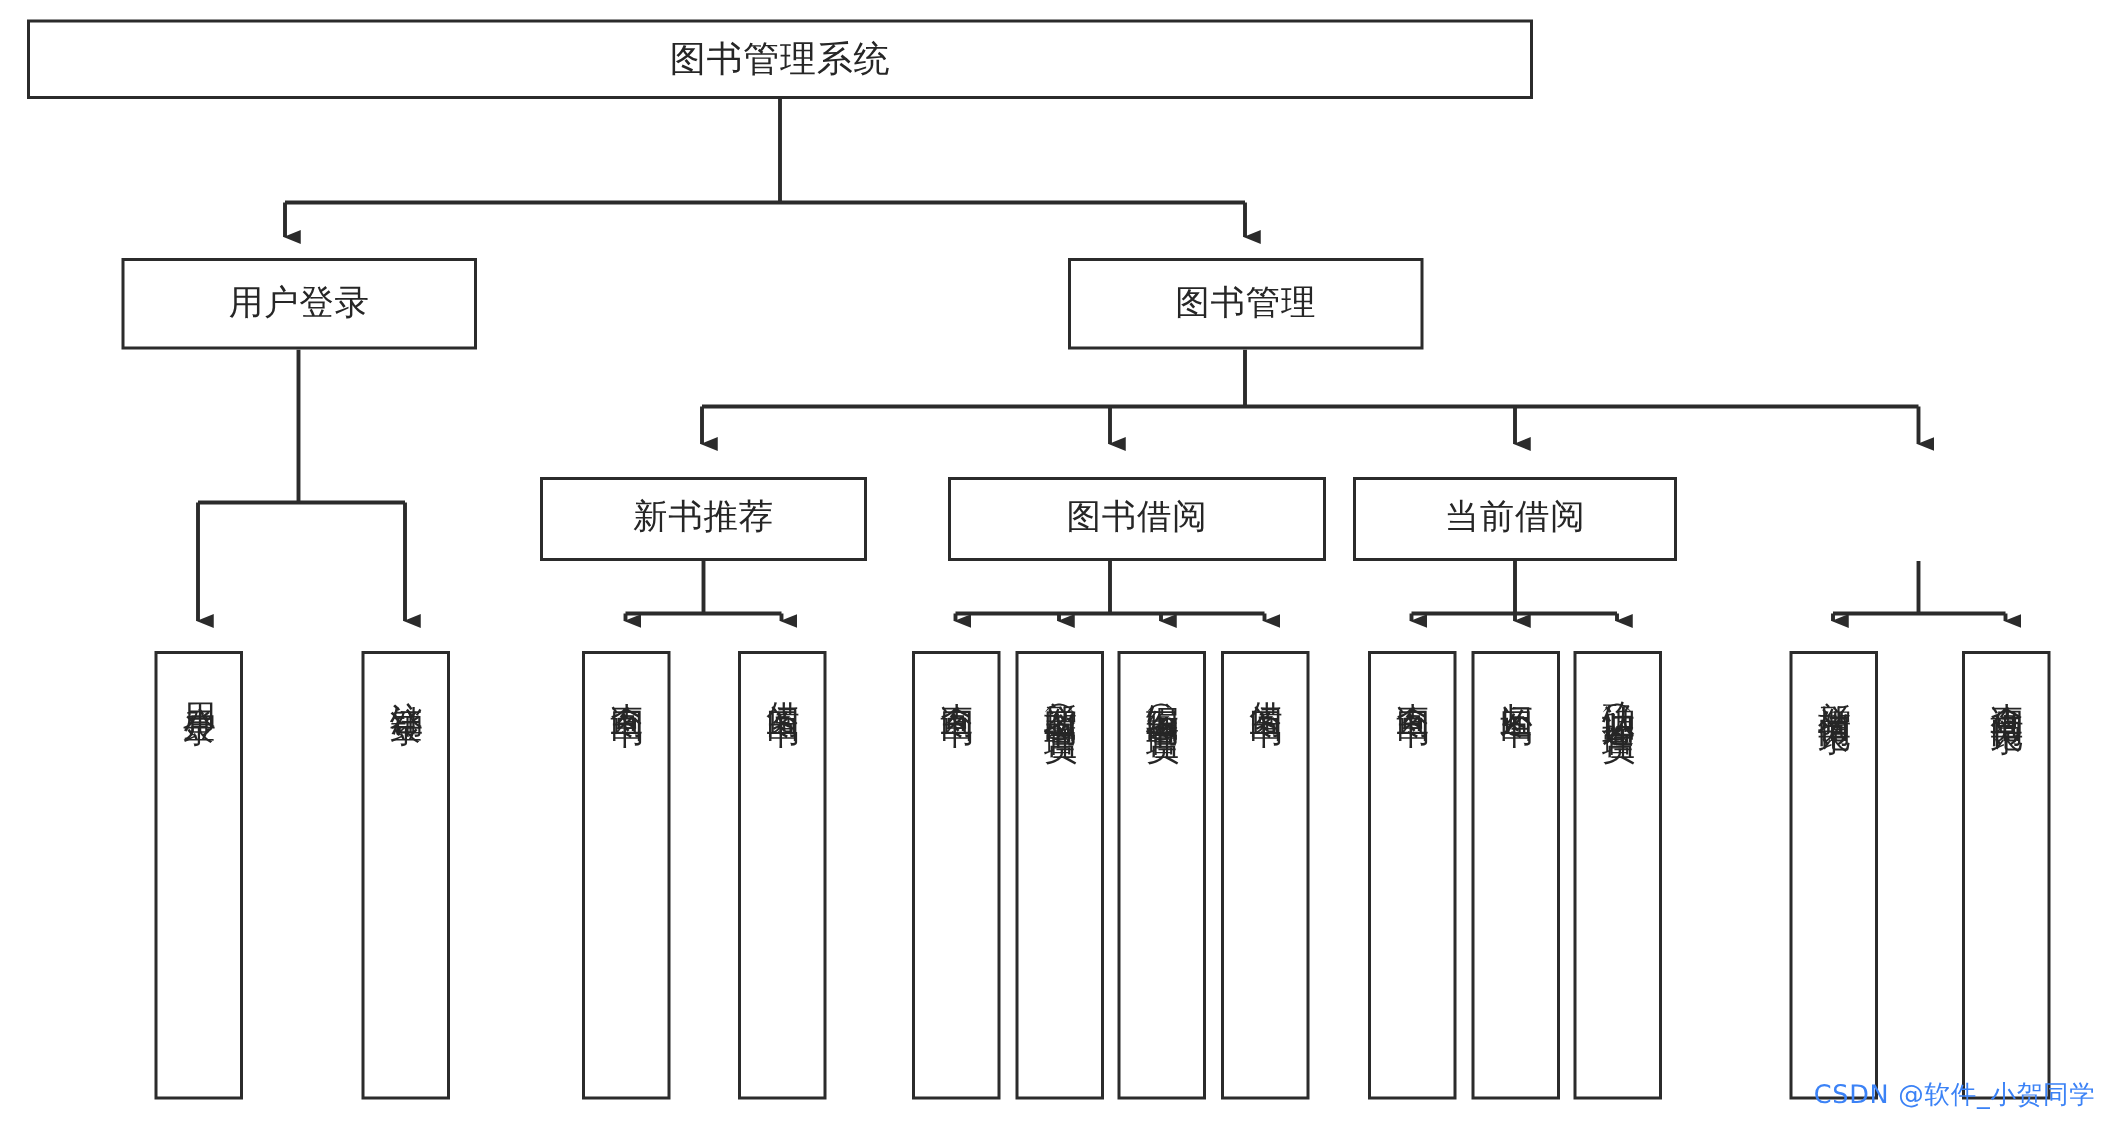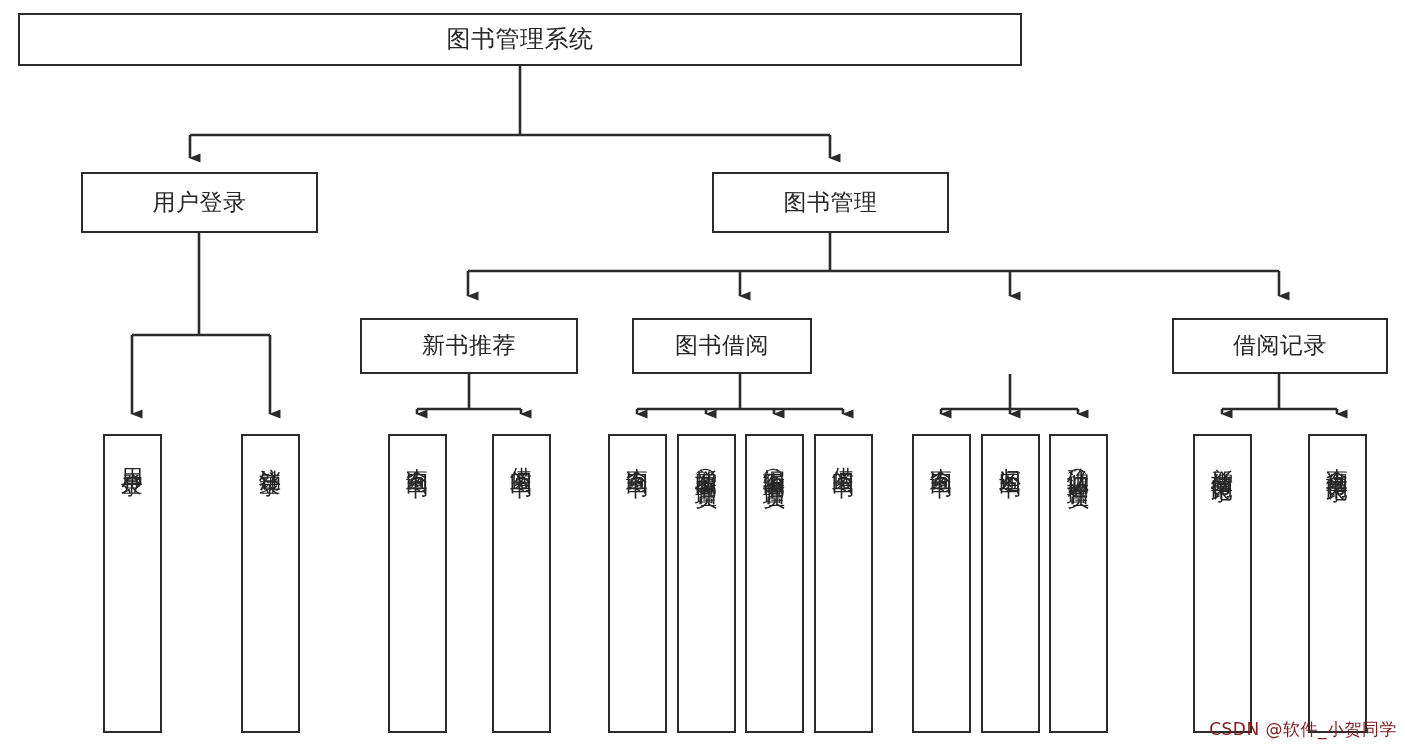--- a/index.html
+++ b/index.html
@@ -65,21 +65,21 @@
     font-size: 22px;
     line-height: 1.05;
     letter-spacing: 3px;
     white-space: pre;
   }
   .watermark {
     position: absolute;
     right: 8px;
     bottom: 6px;
     font-size: 17px;
-    color: #7f1d1d;
+    color: #3b82f6;
     letter-spacing: 0.5px;
     z-index: 3;
     user-select: none;
   }
 </style>
 </head>
 <body>
 
 <div id="diagram-root">
 
@@ -140,25 +140,25 @@
   <div class="node horiz" style="left:81px; top:172px; width:237px; height:61px;">
     <span class="node-label">用户登录</span>
   </div>
   <div class="node horiz" style="left:712px; top:172px; width:237px; height:61px;align-items:center;">
     <span class="node-label">图书管理</span>
   </div>
 
   <div class="node horiz" style="left:360px; top:318px; width:218px; height:56px;text-align:right;">
     <span class="node-label">新书推荐</span>
   </div>
-  <div class="node horiz" style="left:632px; top:318px; width:180px; height:56px;">
+  <div class="node horiz" style="left:632px; top:318px; width:252px; height:56px;">
     <span class="node-label">图书借阅</span>
   </div>
-  <div class="node horiz" style="left:1172px; top:318px; width:216px; height:56px;">
-    <span class="node-label">借阅记录</span>
+  <div class="node horiz" style="left:902px; top:318px; width:216px; height:56px;">
+    <span class="node-label">当前借阅</span>
   </div>
 
   <div class="node vert" style="left:103px; top:434px; width:59px; height:299px;">
     <span class="node-label">用户登录</span>
   </div>
   <div class="node vert" style="left:241px; top:434px; width:59px; height:299px;">
     <span class="node-label">注销登录</span>
   </div>
 
   <div class="node vert" style="left:388px; top:434px; width:59px; height:299px;">

